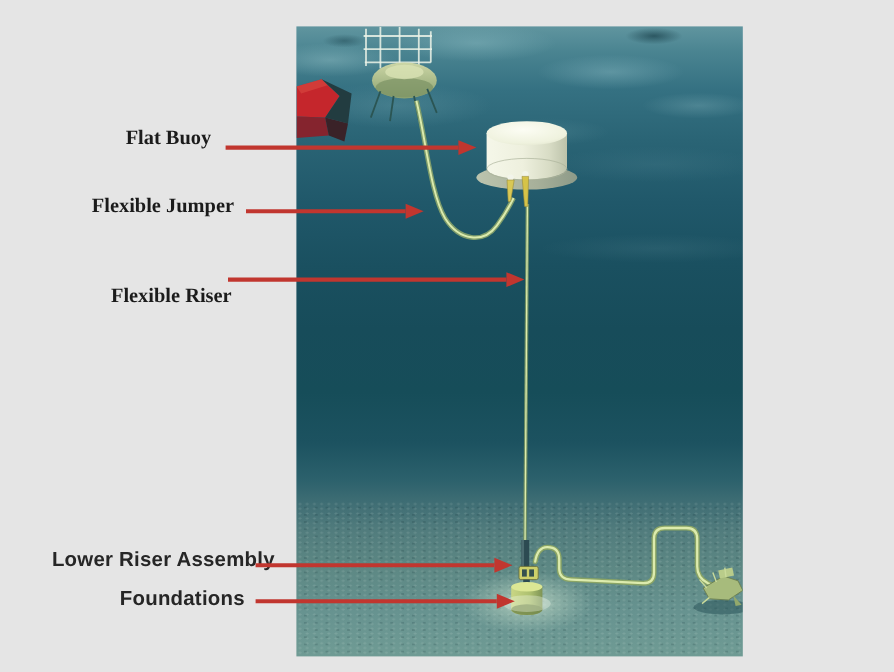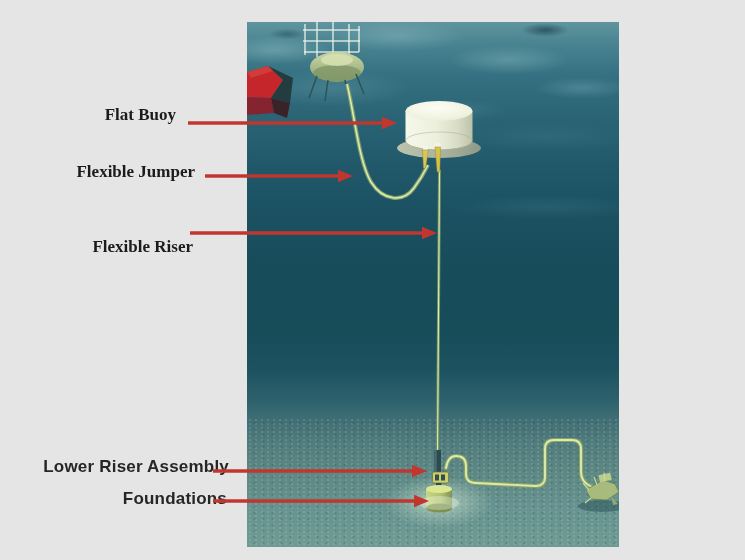--- a/index.html
+++ b/index.html
@@ -42,21 +42,21 @@
   .scene-svg { position:absolute; left:0; top:0; width:372px; height:525px; }
   
   .arrows-svg { position:absolute; left:0; top:0; width:745px; height:560px; pointer-events:none; }
   .label { position:absolute; white-space:nowrap; line-height:18px; }
   .label.serif { font-family:"Liberation Serif","DejaVu Serif",serif; font-weight:bold; font-size:17px; color:#1b1b1b; }
   .label.sans  { font-family:"Liberation Sans","DejaVu Sans",sans-serif; font-weight:bold; font-size:17px; color:#262626; letter-spacing:.2px; }
   #lbl-flat-buoy        { top:106px; right:569px; }
   #lbl-flexible-jumper  { top:163px; right:550px; }
   #lbl-flexible-riser   { top:222px; right:552px;margin-top:16px; }
   #lbl-lower-riser      { top:458px; right:516px; }
-  #lbl-foundations      { top:490px; right:518px; }
+  #lbl-foundations      { top:490px; right:541px; }
 </style>
 </head>
 <body>
 
 <div class="canvas">
 
   <div class="photo">
     <div class="caustics"></div>
     <div class="seabed-texture"></div>
 

